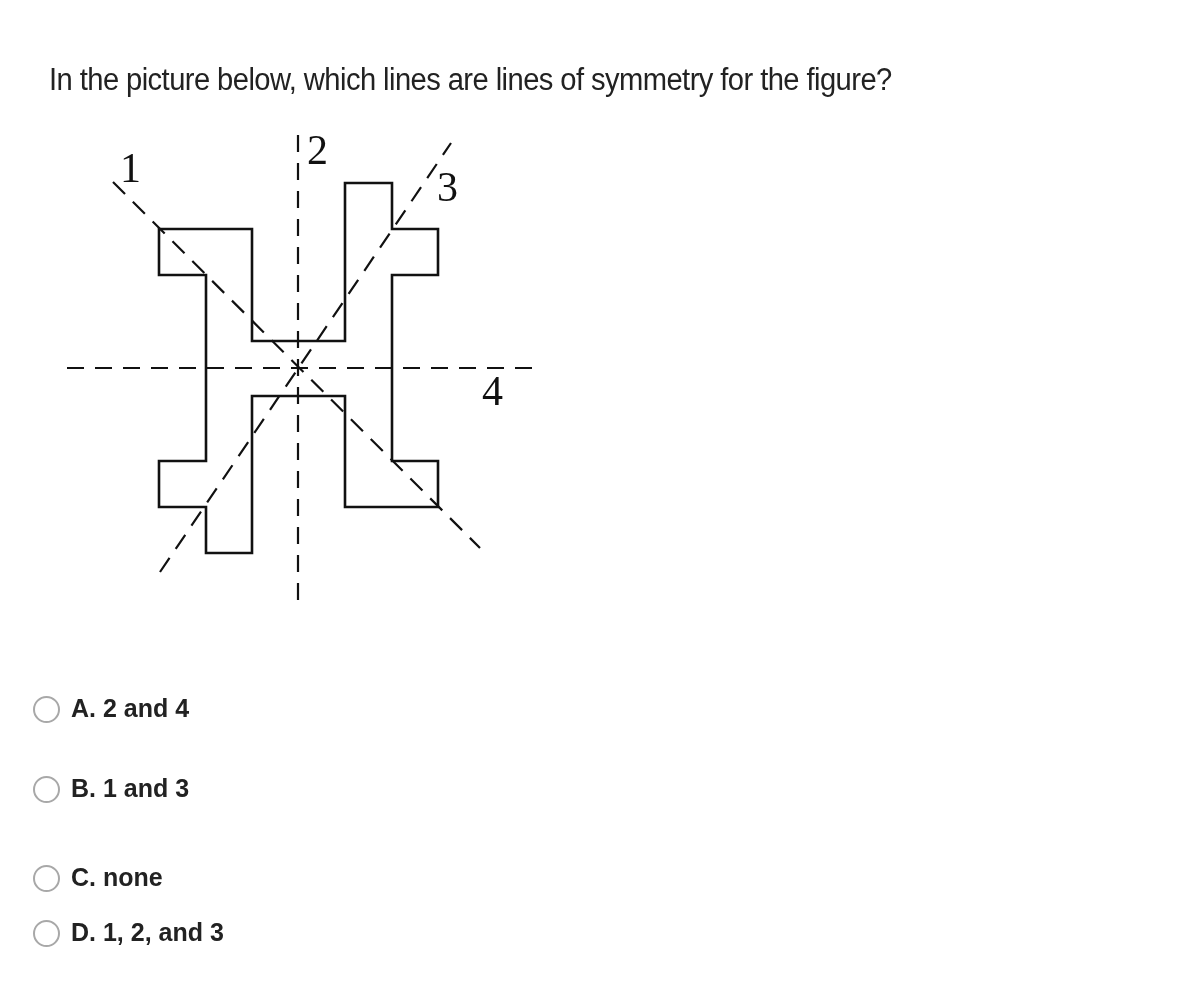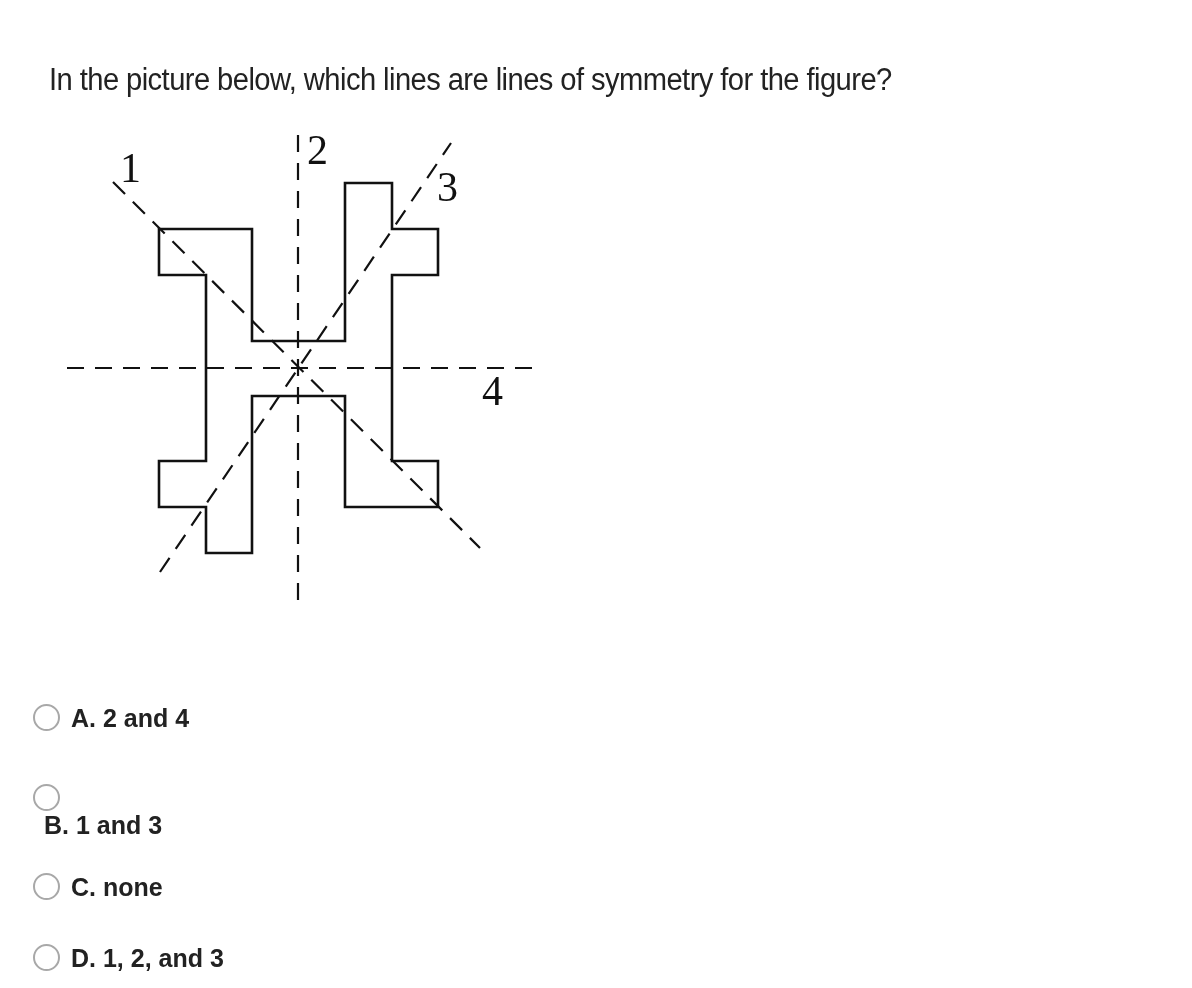--- a/index.html
+++ b/index.html
@@ -3,21 +3,21 @@
 <meta charset="utf-8">
 <style>
   html, body { margin:0; padding:0; background:#ffffff; }
   body { width:1192px; height:988px; position:relative; overflow:hidden;
          font-family:"Liberation Sans", sans-serif; color:#222; }
   .question { position:absolute; left:49px; top:62px; font-size:31px;
               letter-spacing:-0.6px; color:#222; white-space:nowrap;
               transform:scaleX(0.94); transform-origin:left center; }
   .figure { position:absolute; left:0; top:0; }
   .options { position:absolute; left:33px; top:694px; }
-  .option { position:absolute; left:0; display:flex; align-items:flex-start; cursor:pointer;margin-top:10px; }
+  .option { position:absolute; left:0; display:flex; align-items:flex-end; cursor:pointer; }
   .radio { width:27px; height:27px; border:2px solid #a8a8a8; border-radius:50%;
            box-sizing:border-box; background:#fff; }
   .opt-label { margin-left:11px; font-size:25px; font-weight:bold; color:#222; white-space:nowrap; }
   .figlabel { font-family:"Liberation Serif", serif; font-size:42px; fill:#111; }
 </style>
 </head>
 <body>
 
 <div class="question">In the picture below, which lines are lines of symmetry for the figure?</div>
 
@@ -35,25 +35,25 @@
   <text class="figlabel" x="307" y="164" id="lbl2">2</text>
   <text class="figlabel" x="437" y="201" id="lbl3">3</text>
   <text class="figlabel" x="482" y="405" id="lbl4">4</text>
 </svg>
 
 <div class="options">
   <div class="option" style="top:0px;">
     <div class="radio"></div>
     <span class="opt-label">A. 2 and 4</span>
   </div>
-  <div class="option" style="top:80px;flex-direction:column;">
+  <div class="option" style="top:80px;">
     <div class="radio"></div>
     <span class="opt-label">B. 1 and 3</span>
   </div>
   <div class="option" style="top:169px;">
     <div class="radio"></div>
     <span class="opt-label">C. none</span>
   </div>
-  <div class="option" style="top:240px;">
+  <div class="option" style="top:224px;">
     <div class="radio"></div>
     <span class="opt-label">D. 1, 2, and 3</span>
   </div>
 </div>
 
 </body></html>

